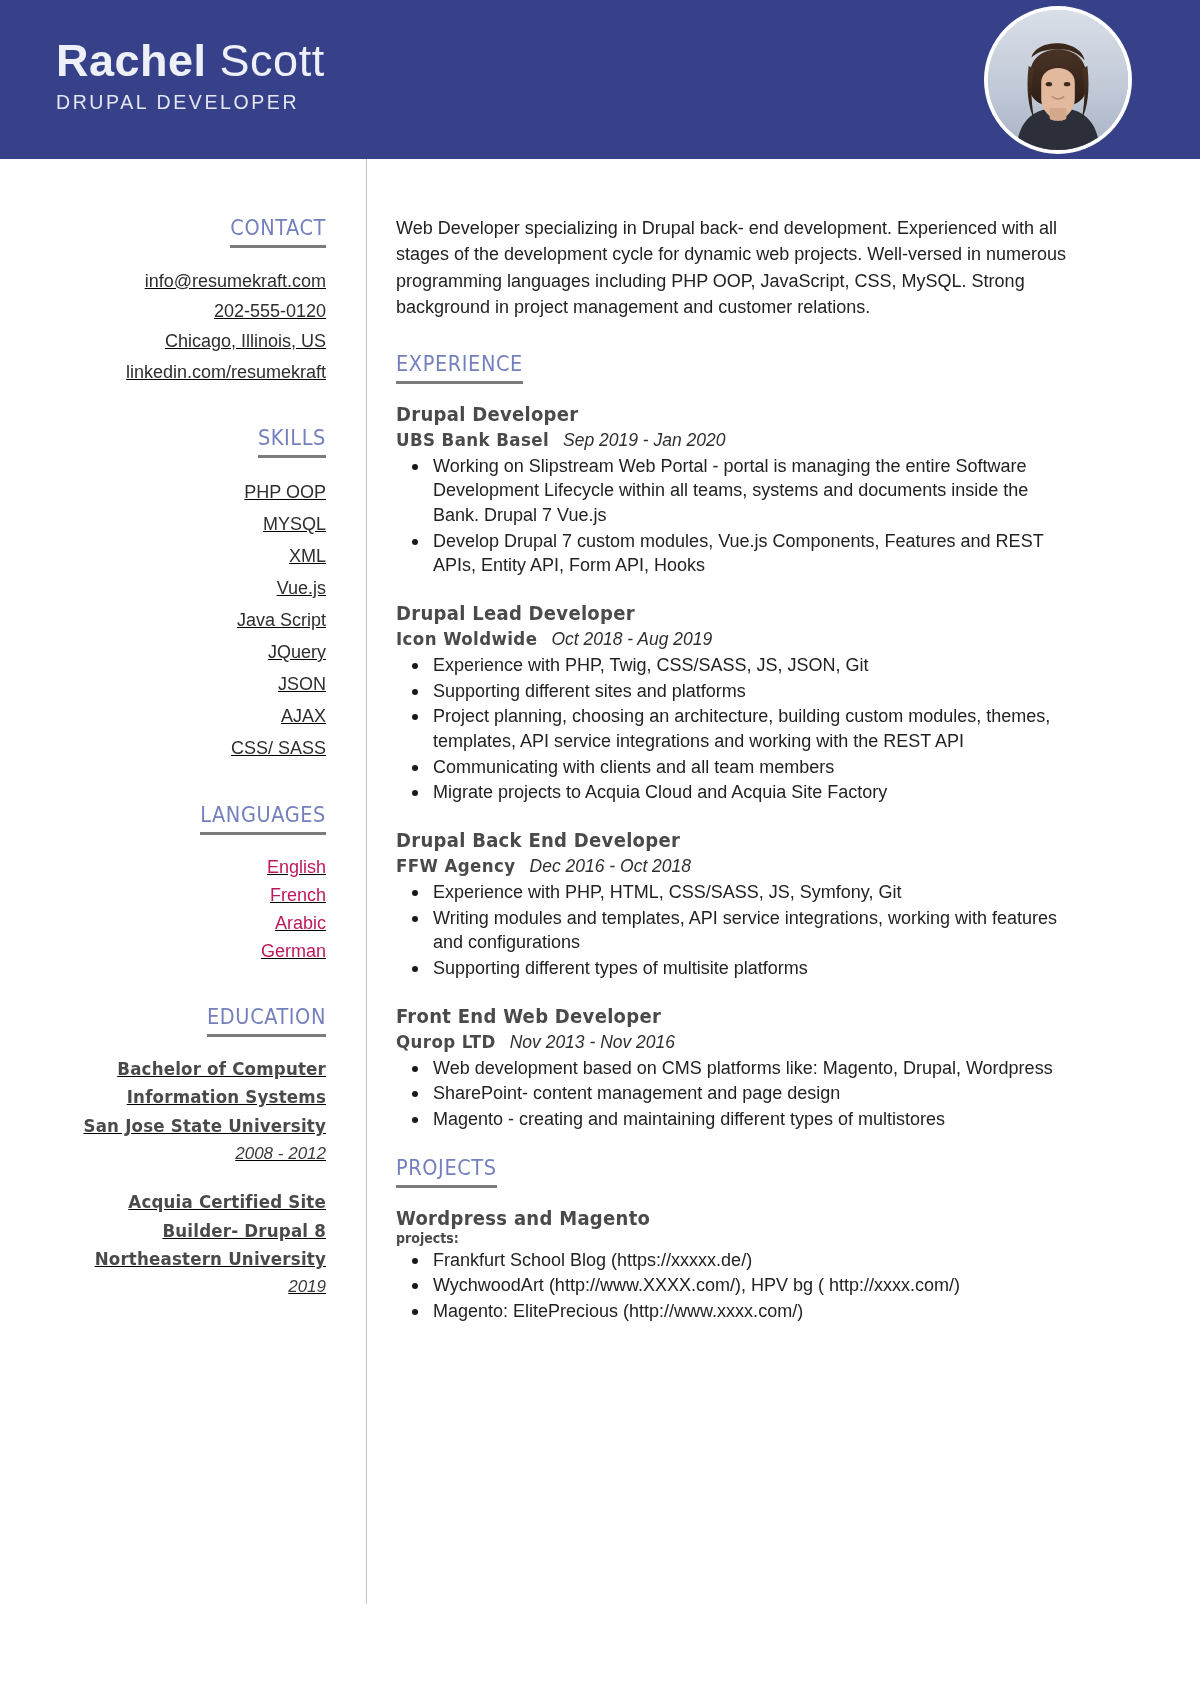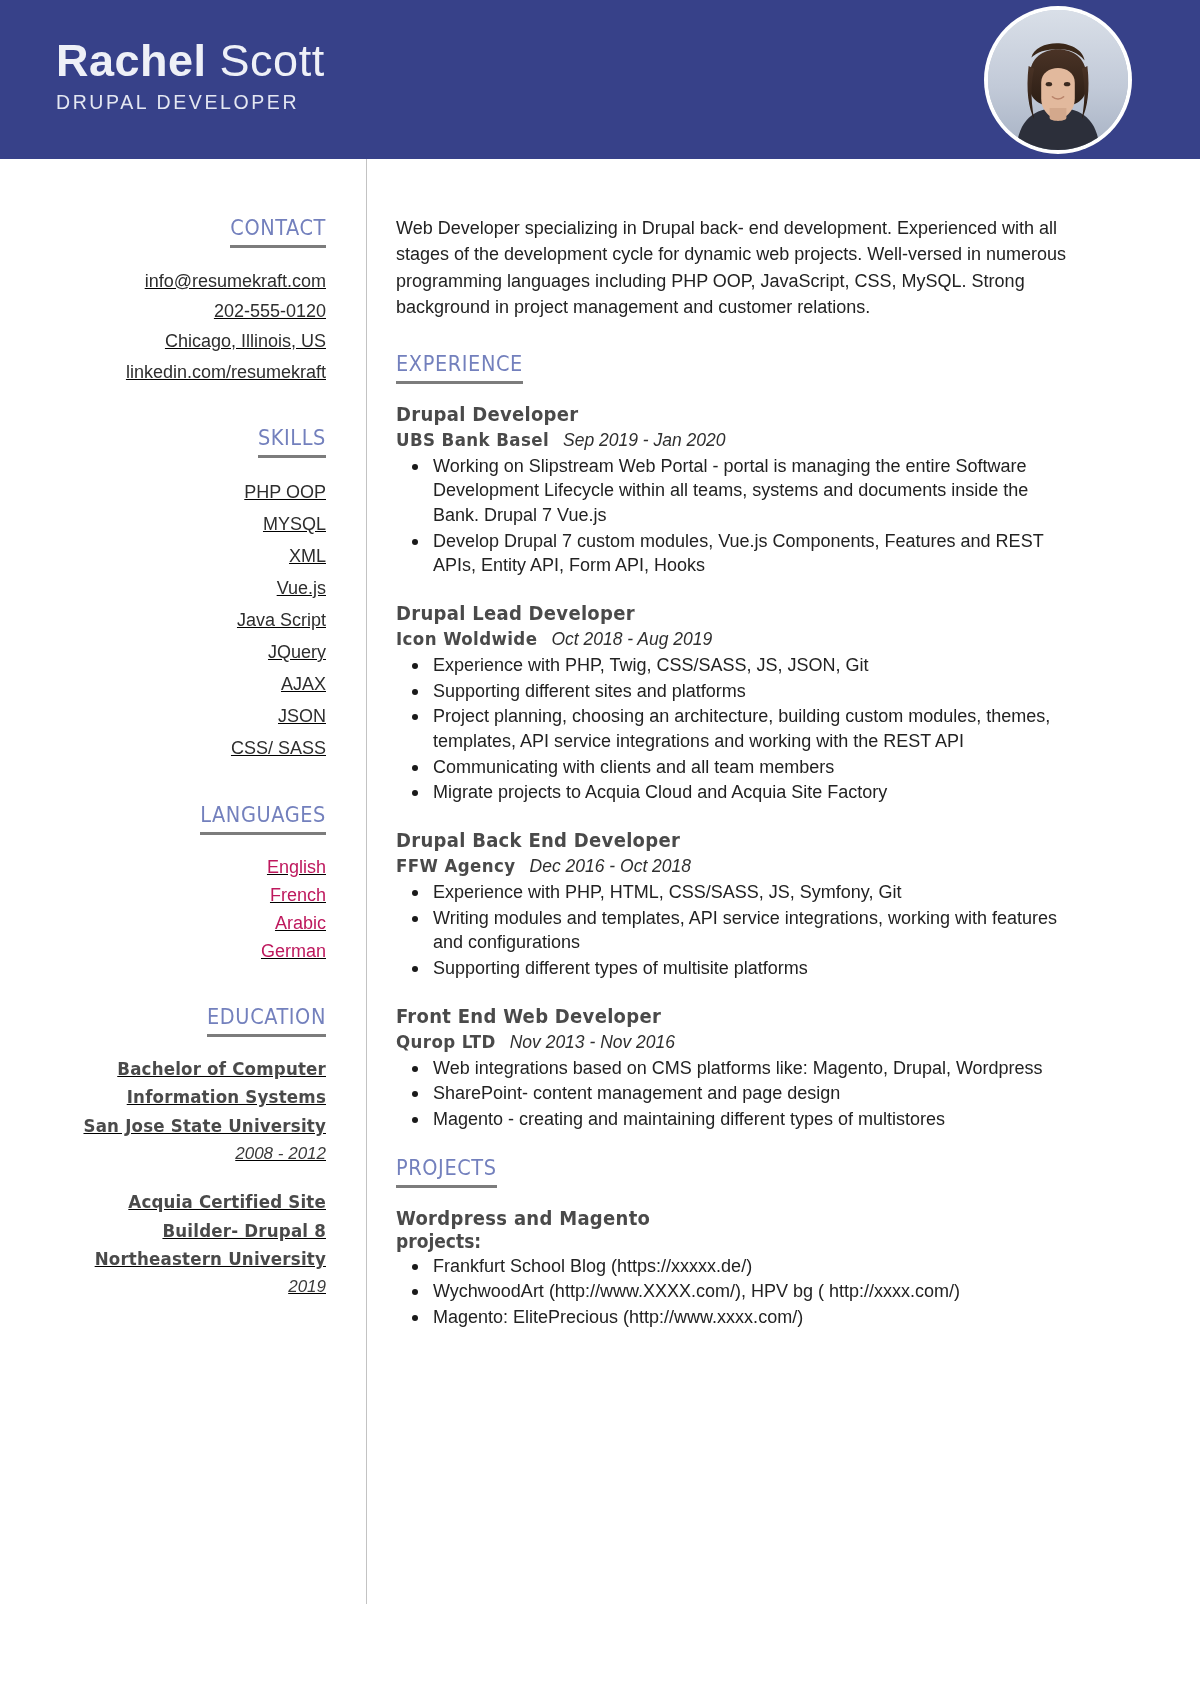--- a/index.html
+++ b/index.html
@@ -192,21 +192,21 @@
     background: #1a1a1a;
   }
   .proj-title {
     font-size: 20px;
     font-weight: 700;
     color: #4a4a4a;
     font-family: "DejaVu Sans Condensed", "Liberation Sans Narrow", "Liberation Sans", sans-serif;
     letter-spacing: 0.3px;
   }
   .proj-sub {
-    font-size: 19px;
+    font-size: 14px;
     font-weight: 700;
     color: #4a4a4a;
     font-family: "DejaVu Sans Condensed", "Liberation Sans Narrow", "Liberation Sans", sans-serif;
     margin-bottom: 2px;
   }
   .mt-exp { margin-top: 30px; }
 </style>
 </head>
 <body>
 
@@ -267,22 +267,22 @@
       <section class="block">
         <div class="sec-head-wrap">
           <span class="sec-head">SKILLS</span>
         </div>
         <div class="skill-line">PHP OOP</div>
         <div class="skill-line">MYSQL</div>
         <div class="skill-line">XML</div>
         <div class="skill-line">Vue.js</div>
         <div class="skill-line">Java Script</div>
         <div class="skill-line">JQuery</div>
+        <div class="skill-line">JSON</div>
         <div class="skill-line">AJAX</div>
-        <div class="skill-line">JSON</div>
         <div class="skill-line">CSS/ SASS</div>
       </section>
 
       <section class="block">
         <div class="sec-head-wrap">
           <span class="sec-head">LANGUAGES</span>
         </div>
         <div class="lang-line">English</div>
         <div class="lang-line">French</div>
         <div class="lang-line">Arabic</div>
@@ -357,21 +357,21 @@
             <li>Supporting different types of multisite platforms</li>
           </ul>
         </div>
 
         <div class="exp-entry">
           <div class="exp-title">Front End Web Developer</div>
           <div class="exp-meta">
             <span class="exp-company">Qurop LTD</span><span class="exp-dates">Nov 2013 - Nov 2016</span>
           </div>
           <ul class="bullets">
-            <li>Web integrations based on CMS platforms like: Magento, Drupal, Wordpress</li>
+            <li>Web development based on CMS platforms like: Magento, Drupal, Wordpress</li>
             <li>SharePoint- content management and page design</li>
             <li>Magento - creating and maintaining different types of multistores</li>
           </ul>
         </div>
       </section>
 
       <section style="margin-top:18px">
         <div class="sec-head-wrap">
           <span class="sec-head">PROJECTS</span>
         </div>

